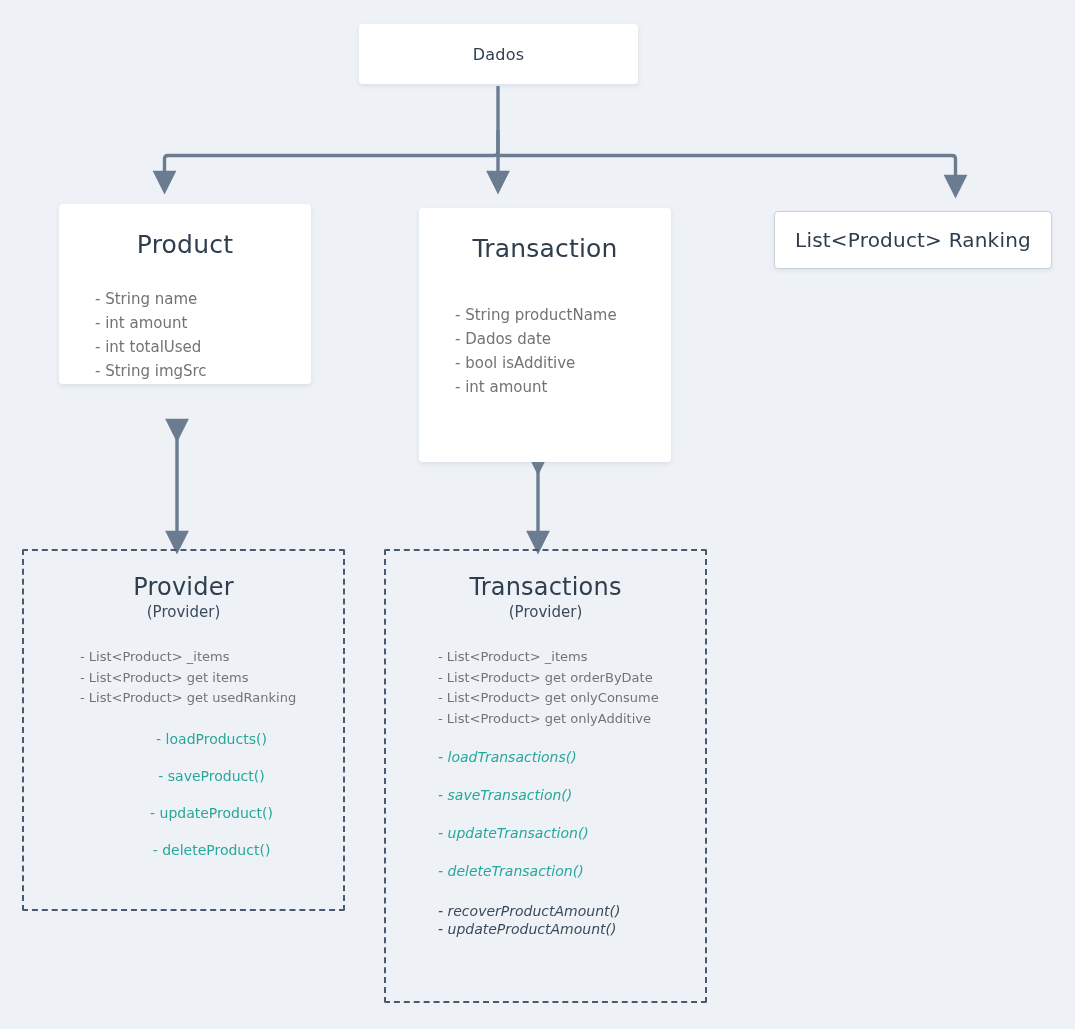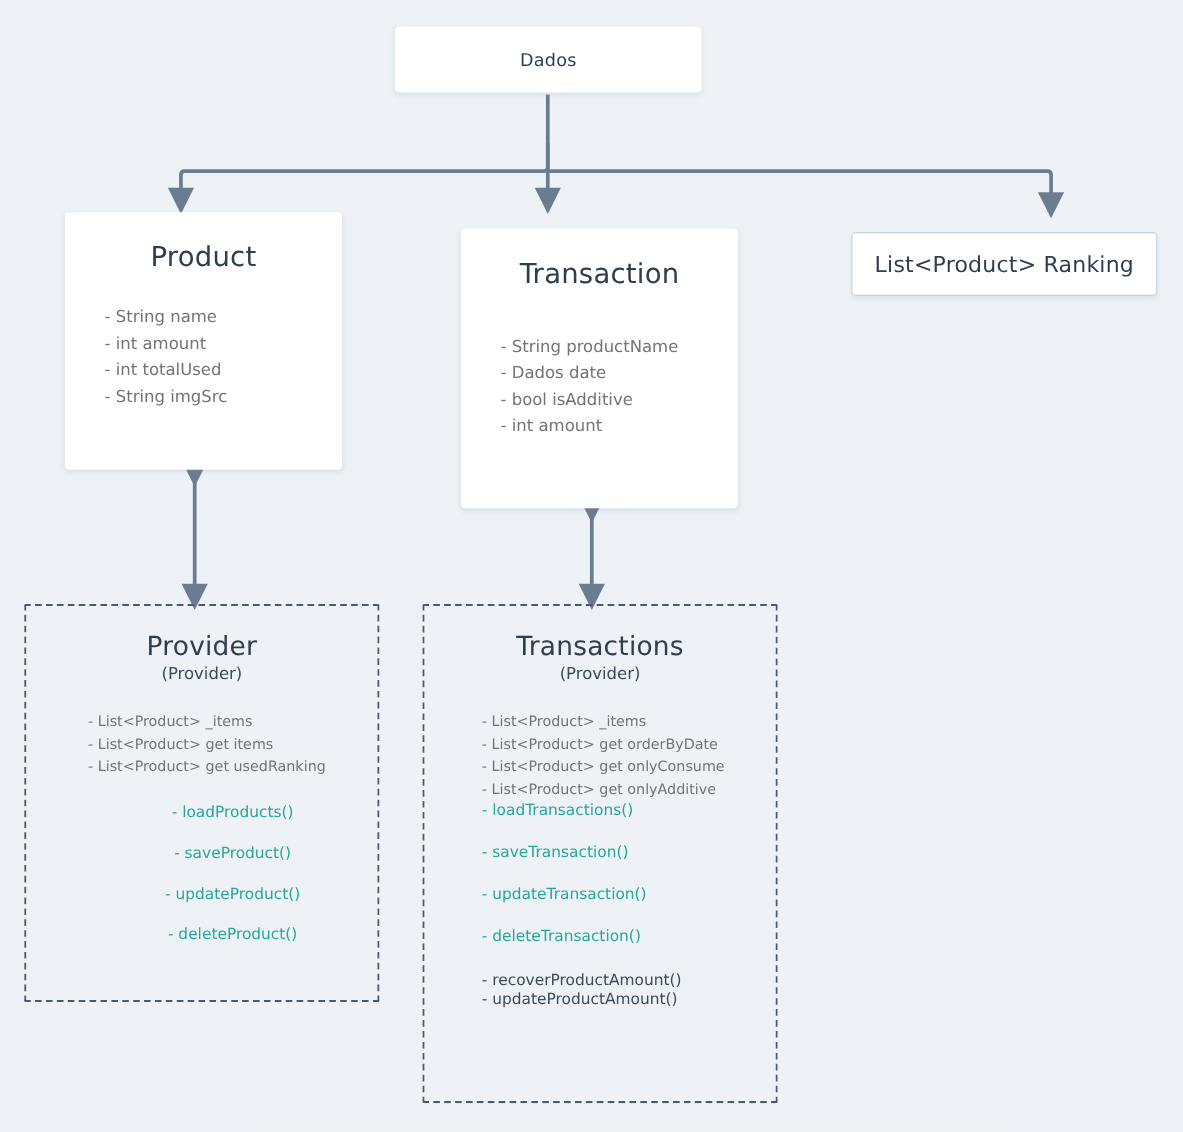--- a/index.html
+++ b/index.html
@@ -75,23 +75,23 @@
     align-items: center;
     justify-content: center;
   }
   #node-dados .node-title {
     font-size: 16px;
   }
 
   
   #node-product {
     left: 59px;
-    top: 193px;
+    top: 204px;
     width: 252px;
-    height: 234px;
+    height: 180px;
     padding: 26px 0 0 0;
   }
   #node-product .node-title { font-size: 25px; }
   #node-product .attr-list {
     margin-top: 28px;
     padding-left: 36px;
     font-size: 15px;
     line-height: 24px;
   }
 
@@ -173,21 +173,23 @@
     left: 384px;
     top: 549px;
     width: 323px;
     height: 454px;
   }
   #node-transactions .attr-list {
     margin-top: 26px;
     padding-left: 52px;
   }
   #node-transactions .method-list {
+    margin-top: 20px;
     padding-left: 52px;
+    font-style: italic;
   }
   #node-transactions .method-list li.spaced { margin-bottom: 22px; }
   #node-transactions .method-list li.tight  { margin-bottom: 2px; }
   #node-transactions .method-list li.gap-before { margin-top: 24px; }
 </style>
 </head>
 <body>
 
 <div id="canvas">
 

